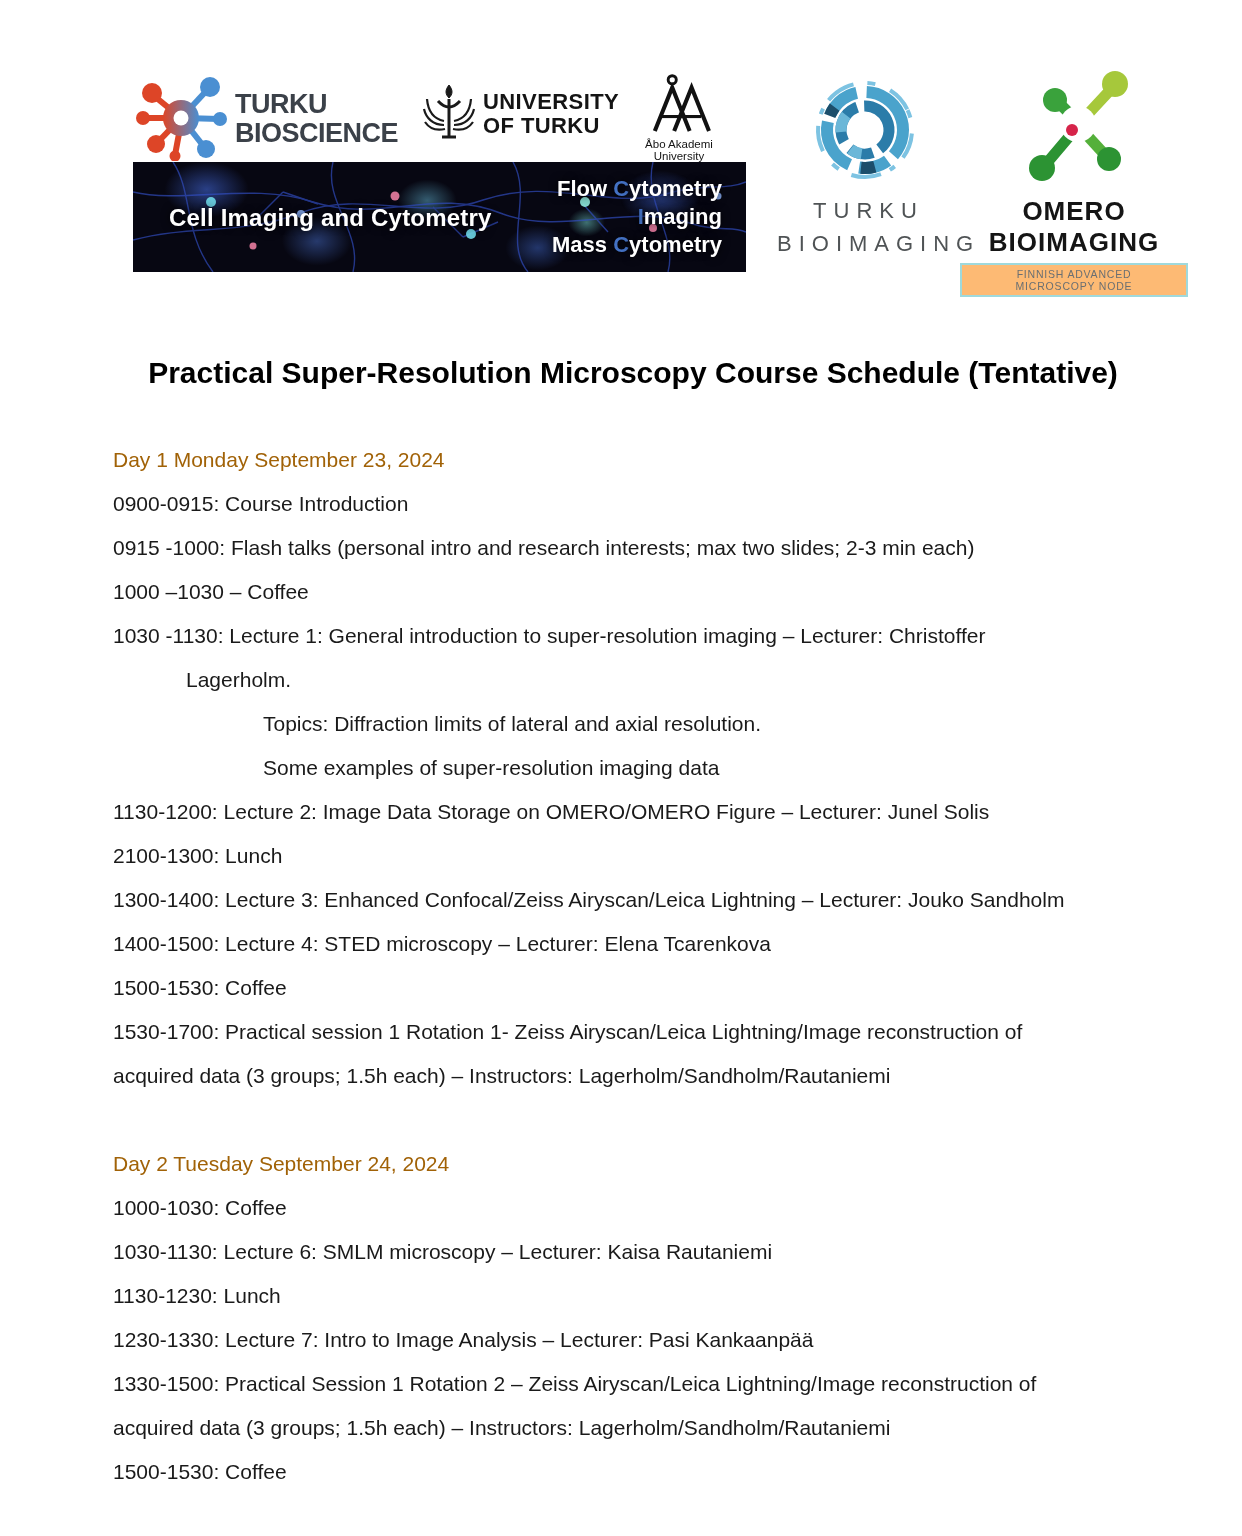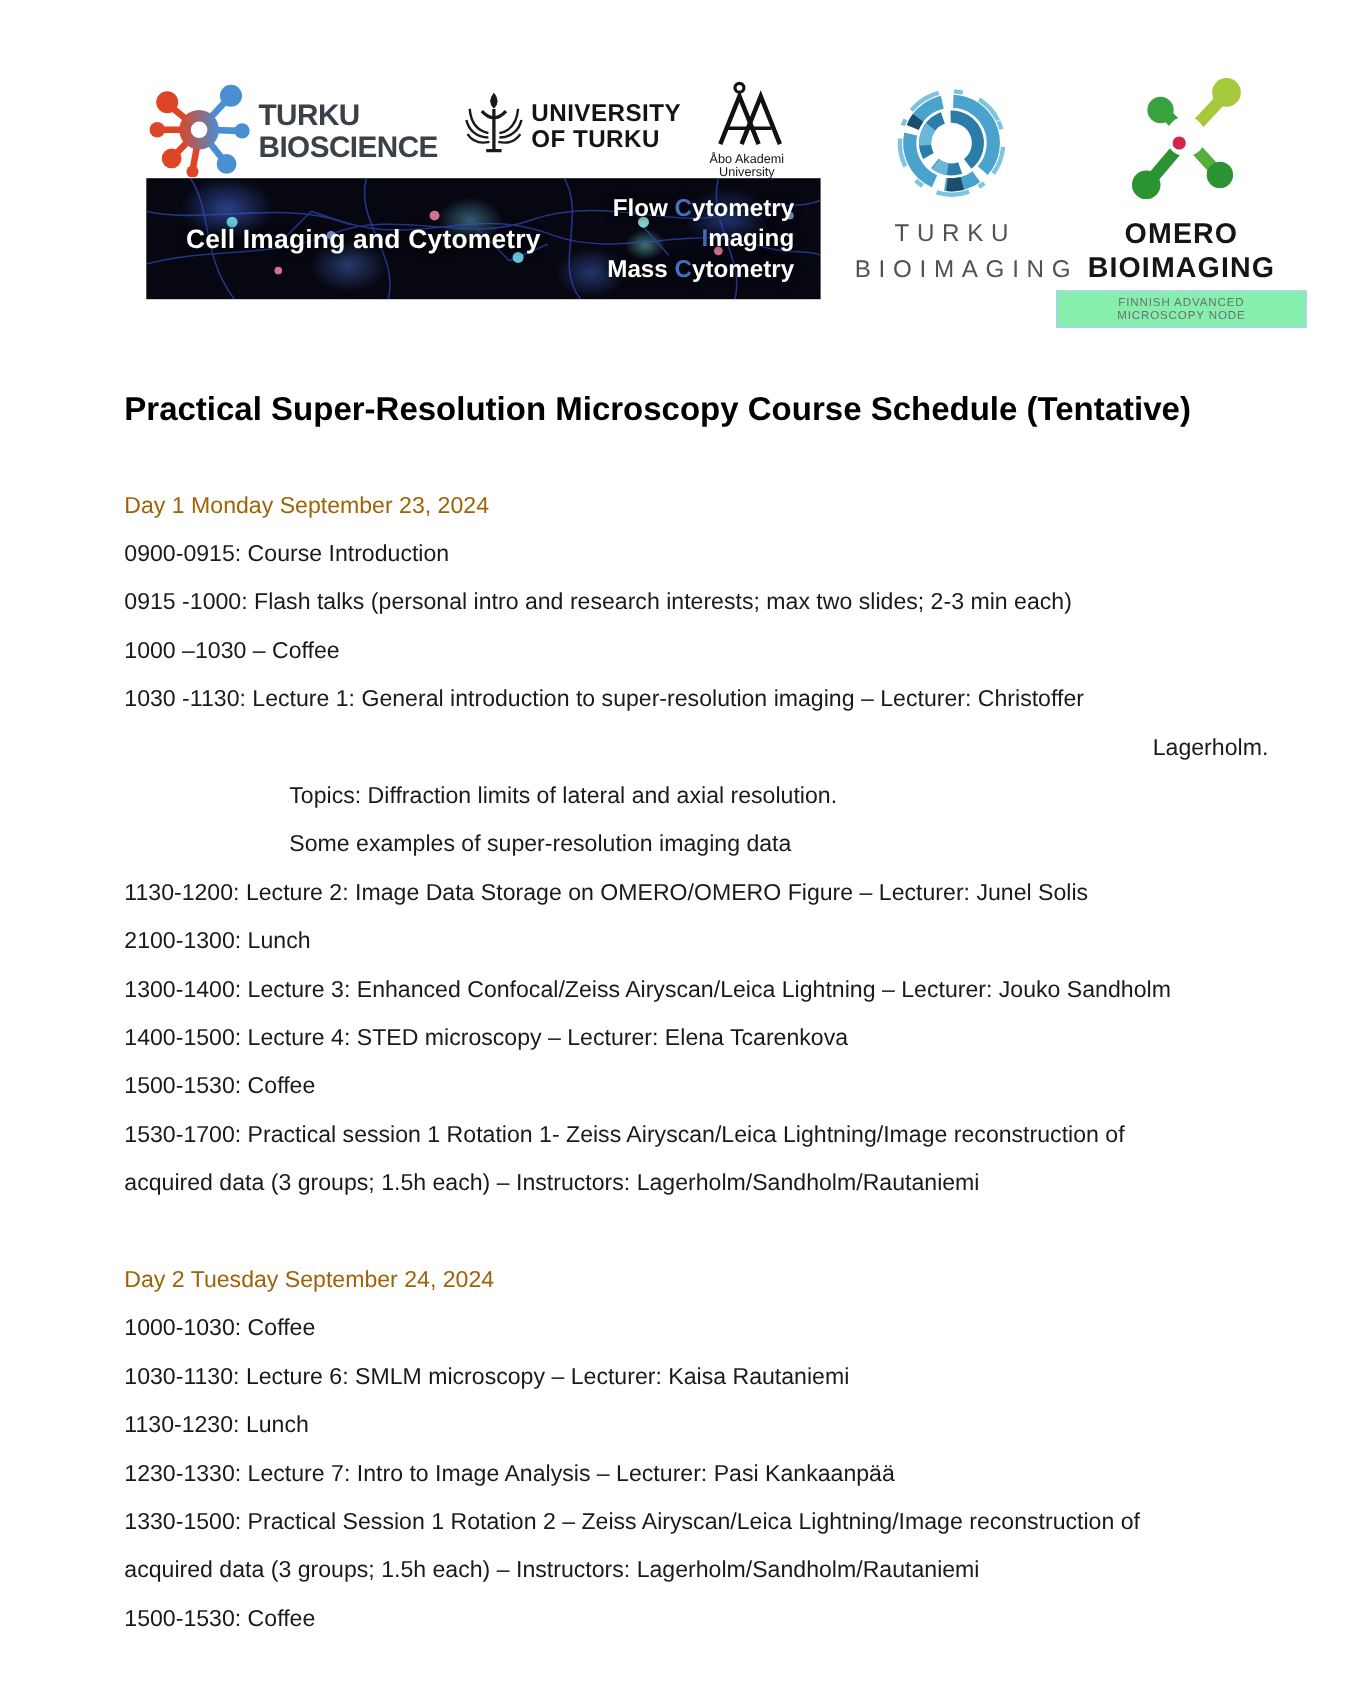--- a/index.html
+++ b/index.html
@@ -44,29 +44,29 @@
     font-size:22px; line-height:28px; text-shadow:0 0 8px rgba(0,0,0,.9);
   }
 
   .tbi { position:absolute; left:770px; top:78px; width:190px; text-align:center; }
   .tbi-text { color:#4f5355; font-size:22px; line-height:33px; letter-spacing:7px; padding-left:7px; margin-top:8px; font-weight:normal; }
 
   .ebi { position:absolute; left:960px; top:64px; width:228px; text-align:center; }
   .ebi-name { font-weight:bold; font-size:26px; line-height:31px; letter-spacing:1px; color:#151515; margin-top:2px; }
   .ebi-node {
     margin-top:5px; display:inline-block; border:2px solid #9fd9dc; padding:3px 23px;
-    font-size:10.5px; letter-spacing:0.8px; color:#6a6f72; background:#86efac;
+    font-size:10.5px; letter-spacing:0.8px; color:#6a6f72; background:#fdba74;
   }
 
   
   main { position:absolute; left:113px; top:352px; width:1040px; }
-  .doc-title { font-size:30px; line-height:42px; font-weight:bold; color:#000; margin:0 0 44px 0; }
+  .doc-title { font-size:30px; line-height:42px; font-weight:bold; color:#000; margin:0 0 44px 0;text-align:center; }
   .day-heading { font-size:21px; font-weight:normal; line-height:44px; margin:0; color:#a16207; }
   .doc-line { font-size:21px; line-height:44px; color:#1a1a1a; }
-  .indent1 { padding-left:73px;text-align:right; }
+  .indent1 { padding-left:73px; }
   .indent2 { padding-left:150px; }
   .day-section + .day-section { margin-top:44px; }
 </style>
 </head>
 <body>
 
 <header>
   <div class="header-left">
     <div class="logos-row">
 

